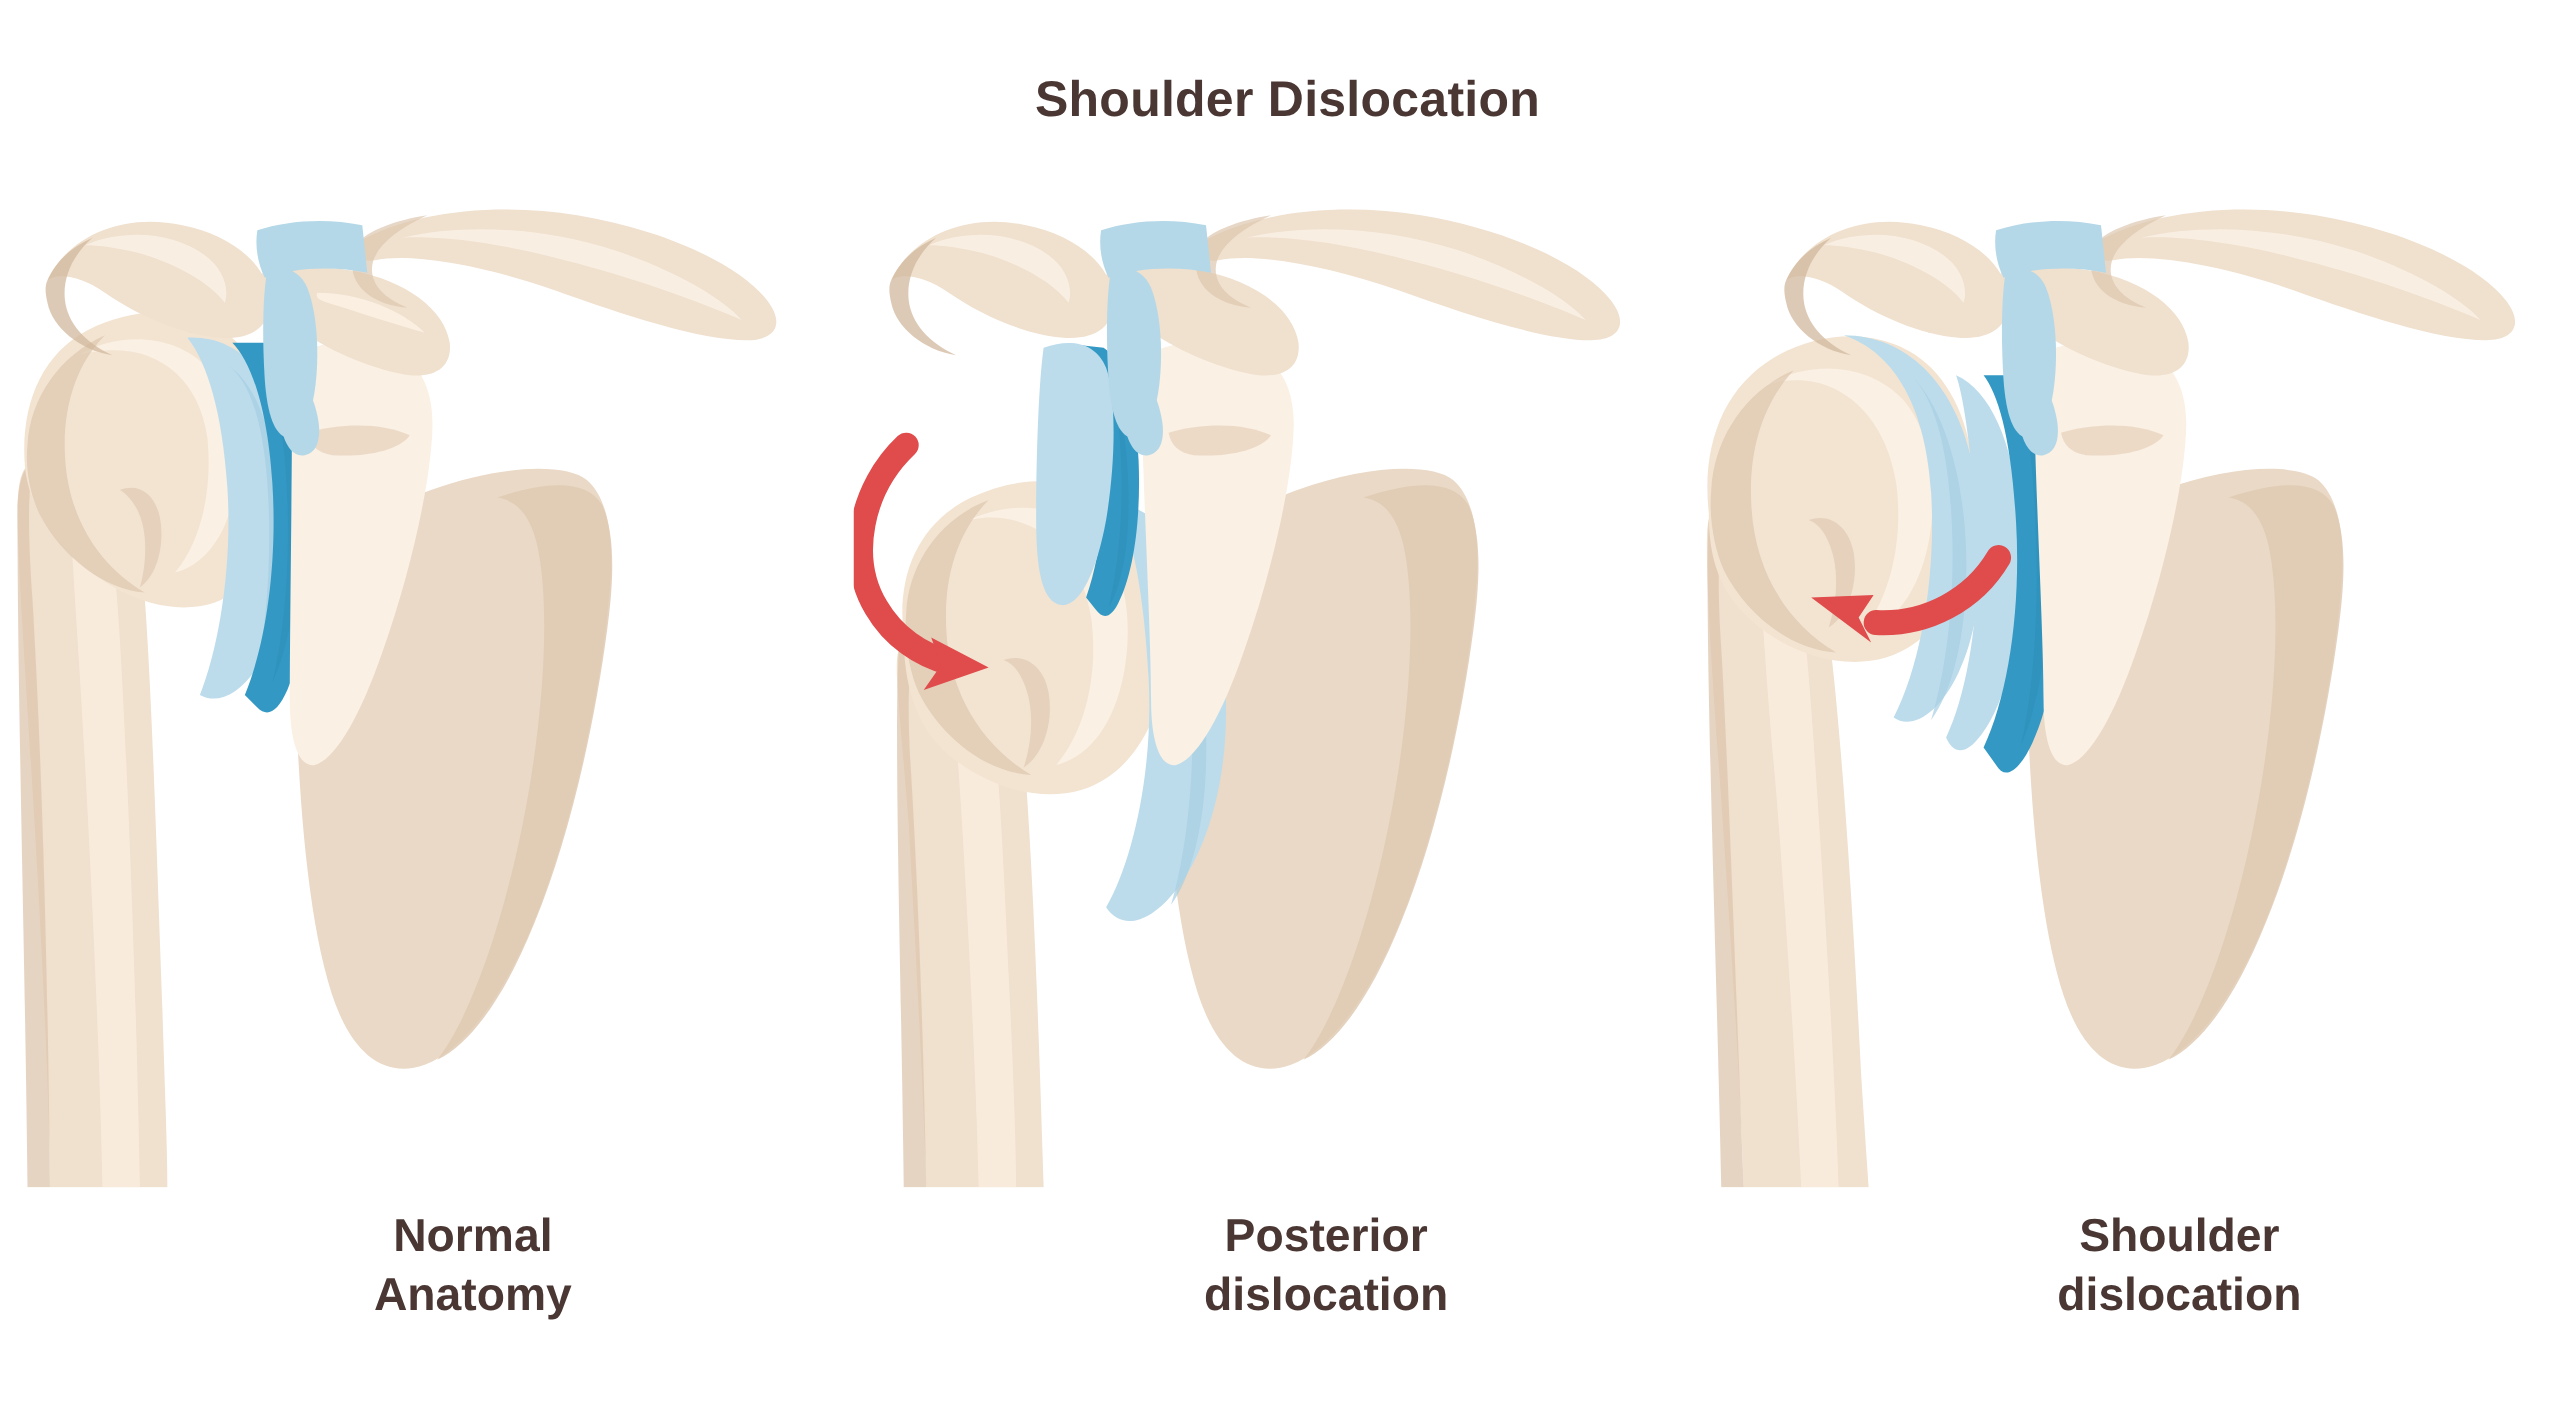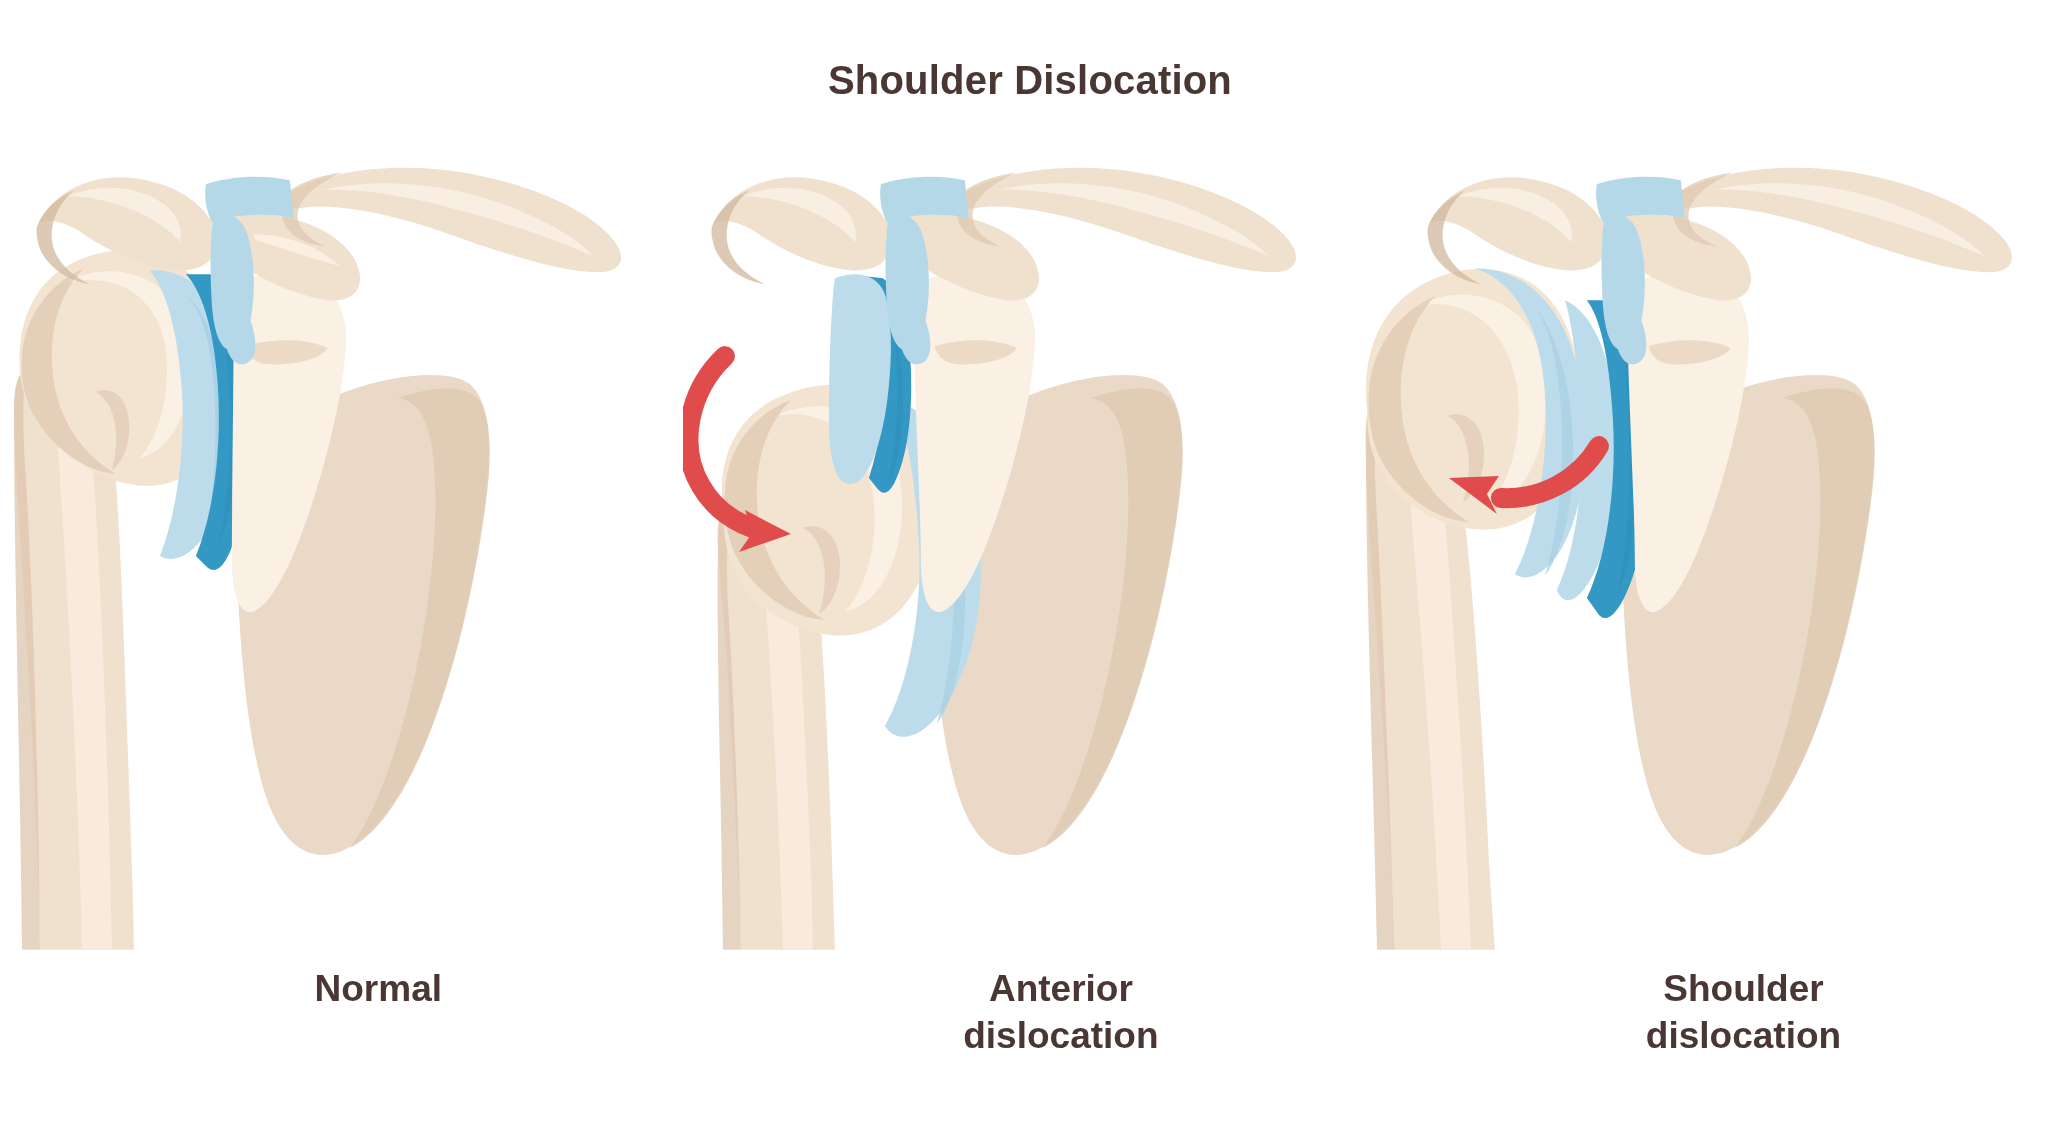--- a/index.html
+++ b/index.html
@@ -331,23 +331,24 @@
           </g>
         </g>
       </svg>
     </div>
 
   </div>
 
   <div class="captions">
     <div class="caption">
       <span>Normal</span>
+      <span class="l2">Anatomy</span>
     </div>
     <div class="caption">
-      <span>Anterior</span>
+      <span>Posterior</span>
       <span class="l2">dislocation</span>
     </div>
     <div class="caption">
       <span>Shoulder</span>
       <span class="l2">dislocation</span>
     </div>
   </div>
 
 </div>
 

